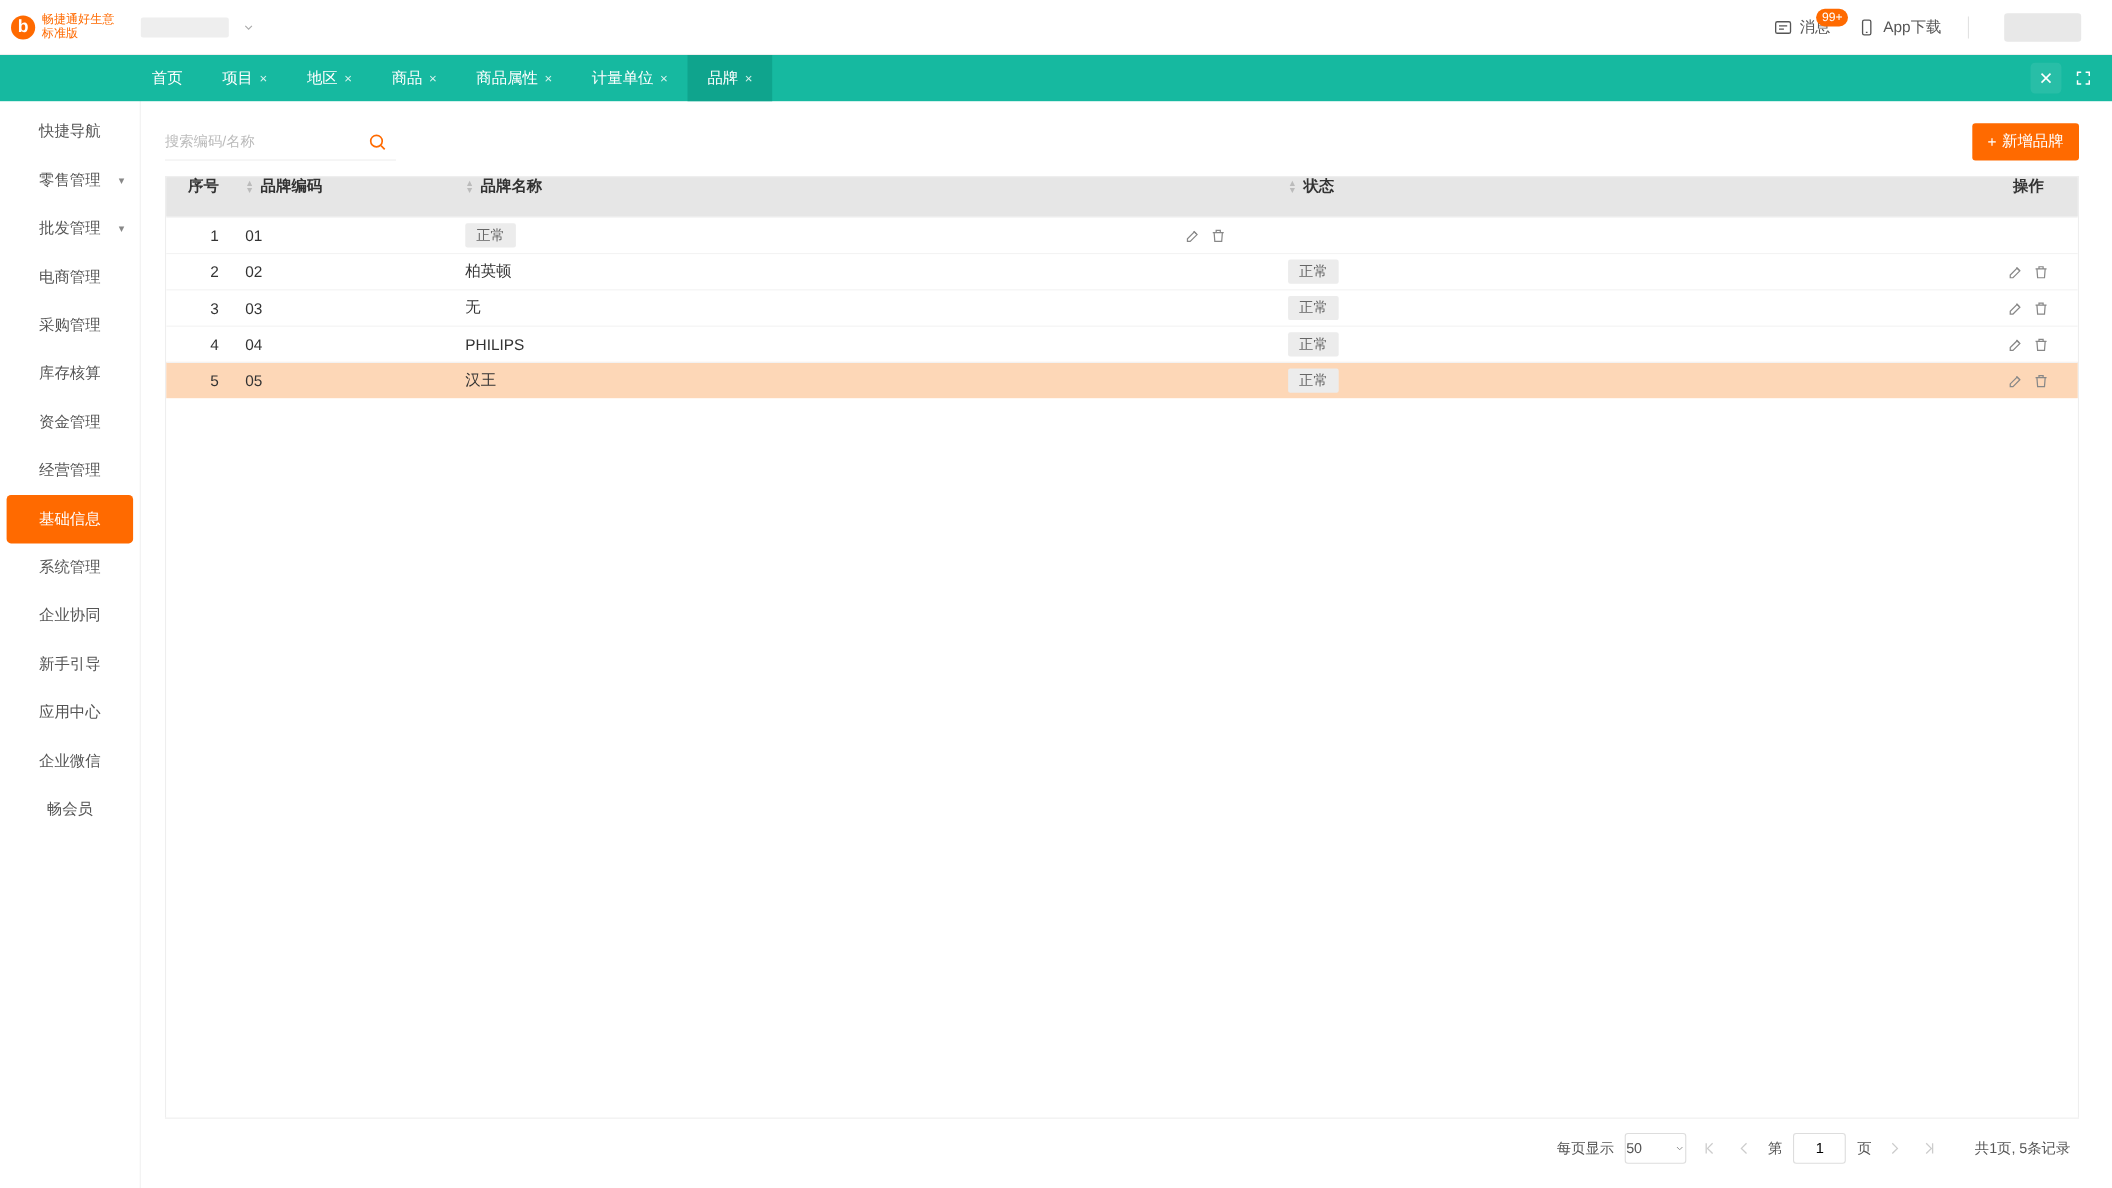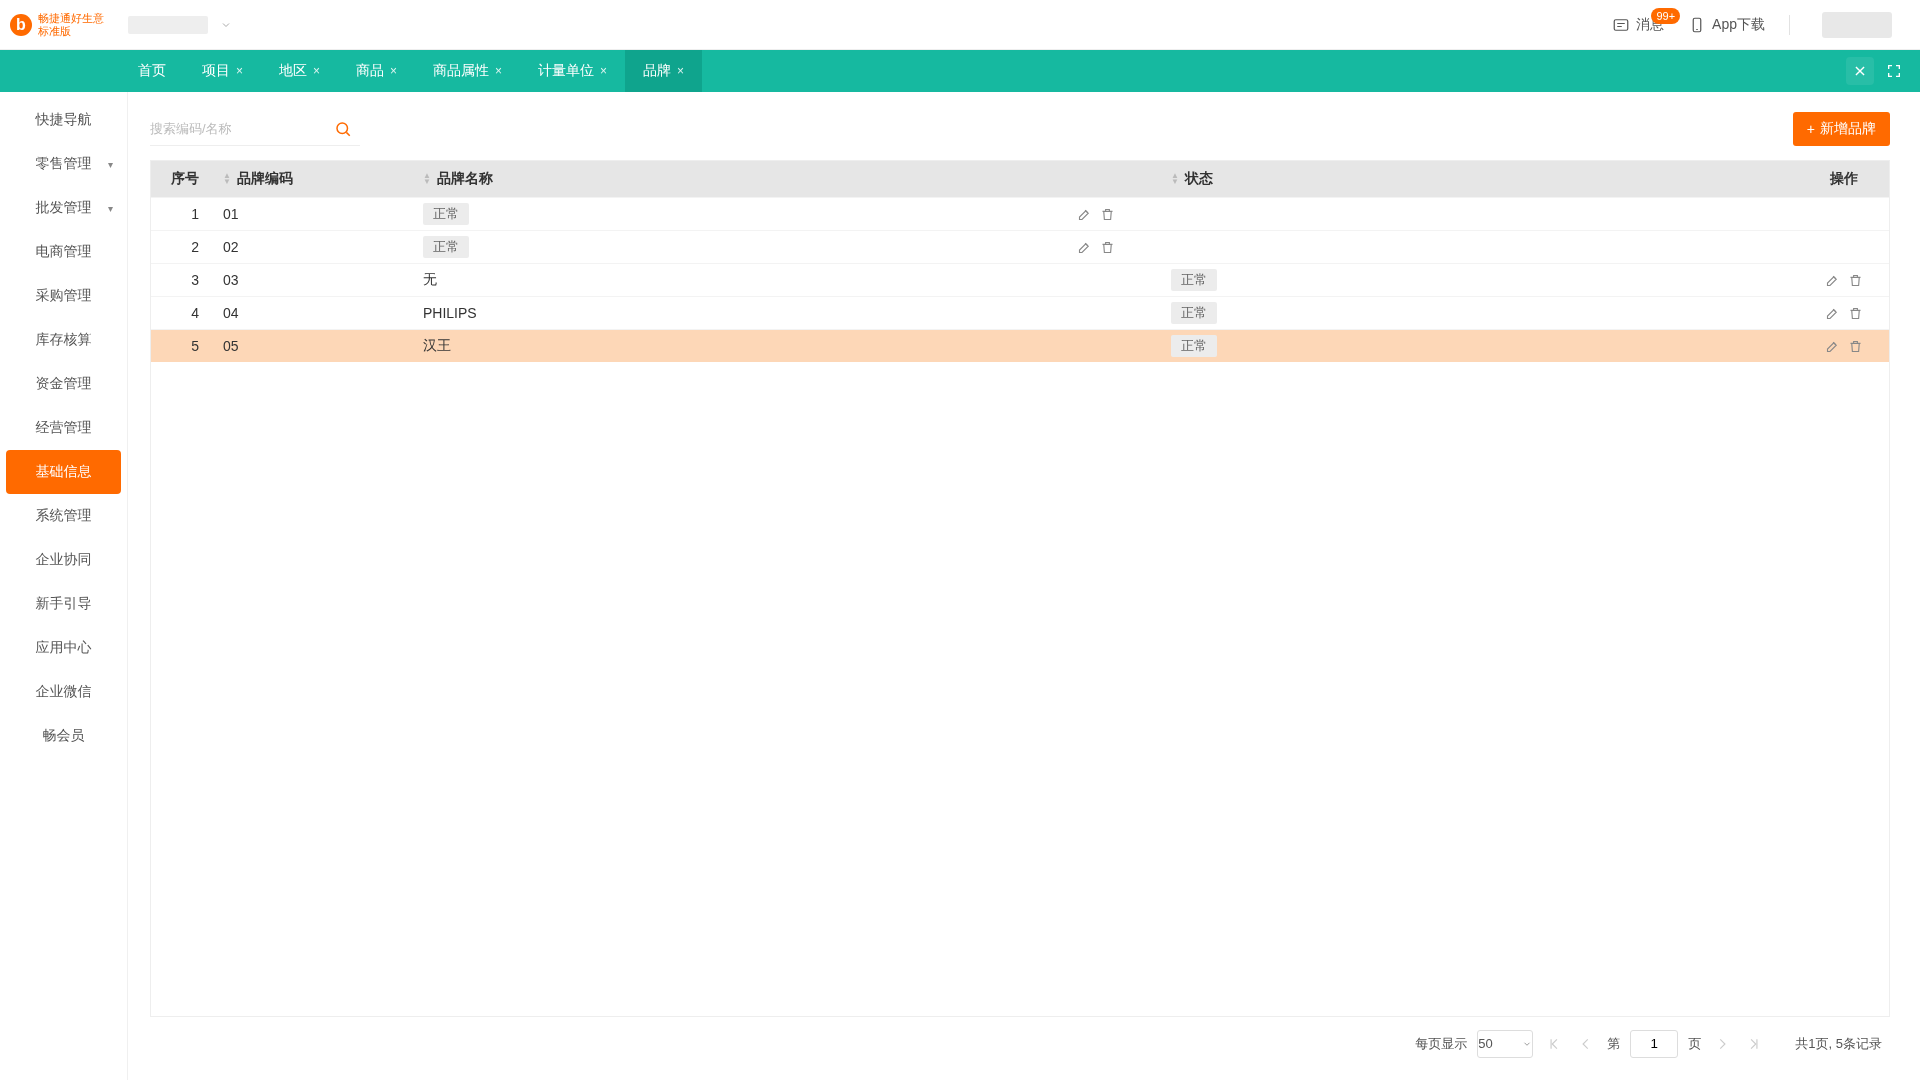--- a/index.html
+++ b/index.html
@@ -40,21 +40,21 @@
 .main { position: absolute; left: 120px; right: 0; top: 92px; bottom: 0; padding: 20px 30px 10px 30px; display: flex; flex-direction: column; }
 .toolbar { display: flex; align-items: center; }
 .search-box { display: flex; align-items: center; border-bottom: 1px solid #eee; width: 210px; height: 34px; }
 .search-box input { border: none; outline: none; flex: 1; font-size: 13px; background: transparent; color: #333; }
 .search-box input::placeholder { color: #bbb; }
 .search-btn { color: #ff6a00; cursor: pointer; width: 26px; text-align: center; }
 .add-btn { margin-left: auto; background: #ff6a00; color: #fff; border: none; border-radius: 3px; height: 34px; padding: 0 14px; display: flex; align-items: center; gap: 5px; cursor: pointer; font-size: 14px; }
 
 
 .table-wrap { margin-top: 14px; border: 1px solid #eee; border-bottom: none; flex: 1; display: flex; flex-direction: column; overflow: hidden; }
-.thead { display: flex; background: #e6e6e6; height: 36px; align-items: center; font-weight: bold; }
+.thead { display: flex; background: #e6e6e6; height: 36px; align-items: flex-start; font-weight: bold; }
 .th, .td { display: flex; align-items: center; padding: 0 12px; }
 .col-seq { width: 60px; justify-content: flex-end; }
 .col-code { width: 200px; }
 .col-name { flex: 1; }
 .col-status { width: 640px; }
 .col-ops { width: 90px; justify-content: center; }
 .sort-ic { display: inline-flex; flex-direction: column; line-height: 6px; font-size: 8px; color: #bbb; margin-right: 6px; }
 .tbody { flex: 1; overflow: auto; }
 .trow { display: flex; height: 33px; align-items: center; border-top: 1px solid #f3f3f3; }
 .trow.highlight { background: #fdd7b7; }
@@ -274,20 +274,21 @@
             <span class="row-action">
               <svg width="15" height="15" viewBox="0 0 24 24" fill="none" stroke="currentColor" stroke-width="1.8">
                 <path d="M4 7h16M9 7V4h6v3M6 7l1 13h10l1-13"></path>
               </svg>
             </span>
           </div>
         </div>
         <div class="trow">
           <div class="td col-seq">2</div>
           <div class="td col-code">02</div>
+          <div class="td col-name">柏英顿</div>
           <div class="td col-status">
             <span class="status-pill">正常</span>
           </div>
           <div class="td col-ops">
             <span class="row-action">
               <svg width="15" height="15" viewBox="0 0 24 24" fill="none" stroke="currentColor" stroke-width="1.8">
                 <path d="M4 20h4l10-10-4-4L4 16v4z"></path>
                 <path d="M13 5l4 4"></path>
               </svg>
             </span>

